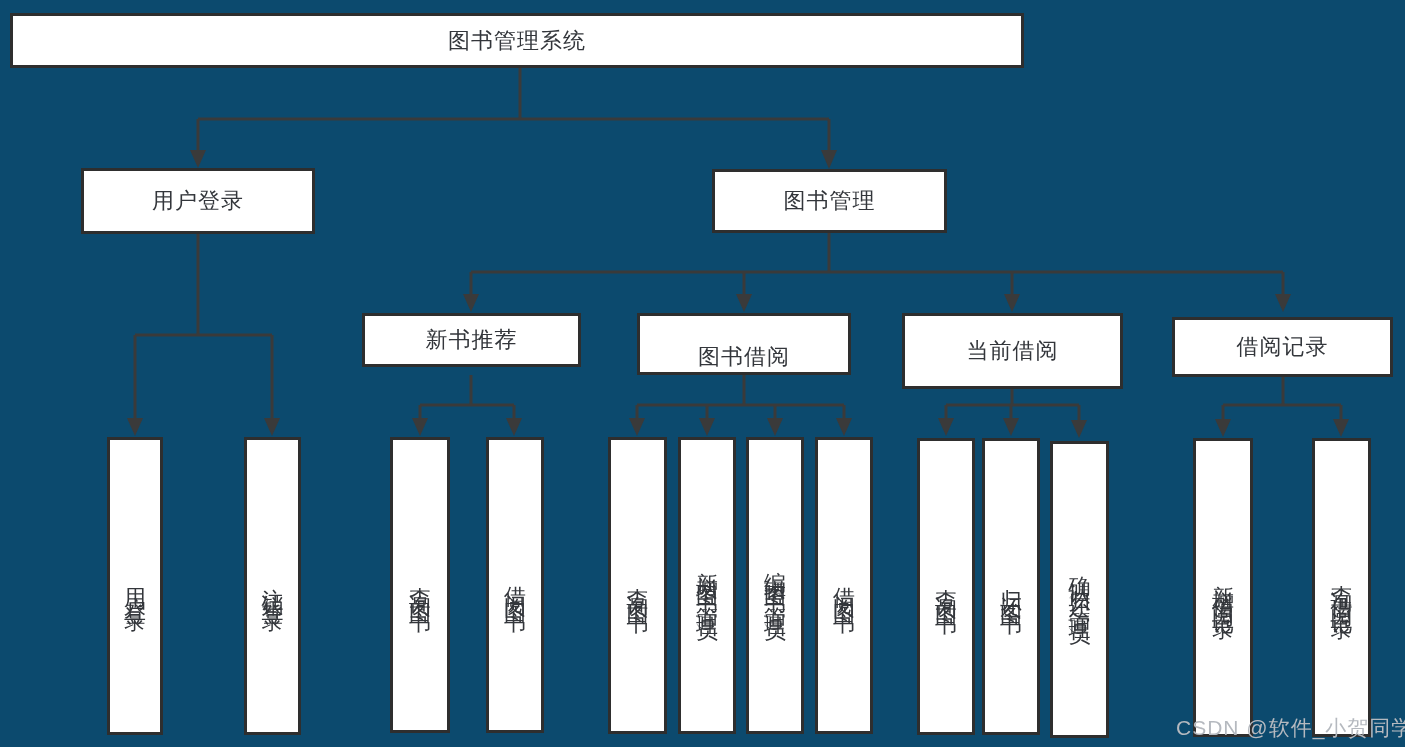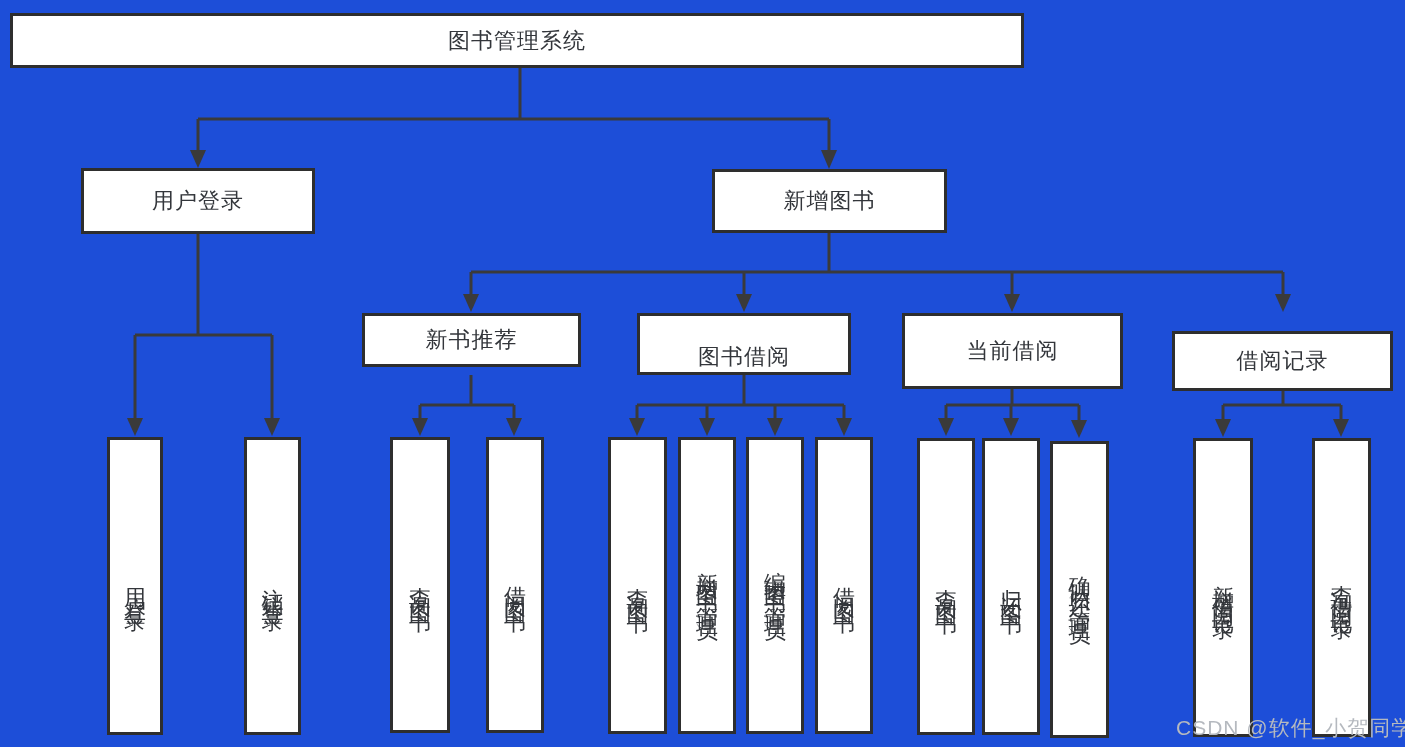--- a/index.html
+++ b/index.html
@@ -1,20 +1,20 @@
 <!DOCTYPE html>
 <html><head>
 <meta charset="utf-8">
 <style>
   html, body { margin: 0; padding: 0; background: #ffffff; }
   .stage {
     position: relative;
     width: 1405px;
     height: 747px;
-    background: #1d4ed8;
+    background: #0c4a6e;
     font-family: "Liberation Sans", "DejaVu Sans", sans-serif;
     color: #33363b;
     overflow: hidden;
   }
   svg.connectors {
     position: absolute;
     left: 0; top: 0;
     width: 1405px; height: 747px;
   }
   svg.connectors path.ln {
@@ -104,33 +104,33 @@
   </svg>
 
   <div class="box hbox" style="left:10px; top:13px; width:1014px; height:55px;">
     <span>图书管理系统</span>
   </div>
 
   <div class="box hbox" style="left:81px; top:168px; width:234px; height:66px;">
     <span>用户登录</span>
   </div>
   <div class="box hbox" style="left:712px; top:169px; width:235px; height:64px;">
-    <span>新增图书</span>
+    <span>图书管理</span>
   </div>
 
   <div class="box hbox" style="left:362px; top:313px; width:219px; height:54px;">
     <span>新书推荐</span>
   </div>
   <div class="box hbox" style="left:637px; top:313px; width:214px; height:62px;align-items:flex-end;">
     <span>图书借阅</span>
   </div>
   <div class="box hbox" style="left:902px; top:313px; width:221px; height:76px;">
     <span>当前借阅</span>
   </div>
-  <div class="box hbox" style="left:1172px; top:331px; width:221px; height:60px;">
+  <div class="box hbox" style="left:1172px; top:317px; width:221px; height:60px;">
     <span>借阅记录</span>
   </div>
 
   <div class="box vbox" style="left:107px; top:437px; width:56px; height:298px;">
     <span>用户登录</span>
   </div>
   <div class="box vbox" style="left:244px; top:437px; width:57px; height:298px;">
     <span>注销登录</span>
   </div>
 

